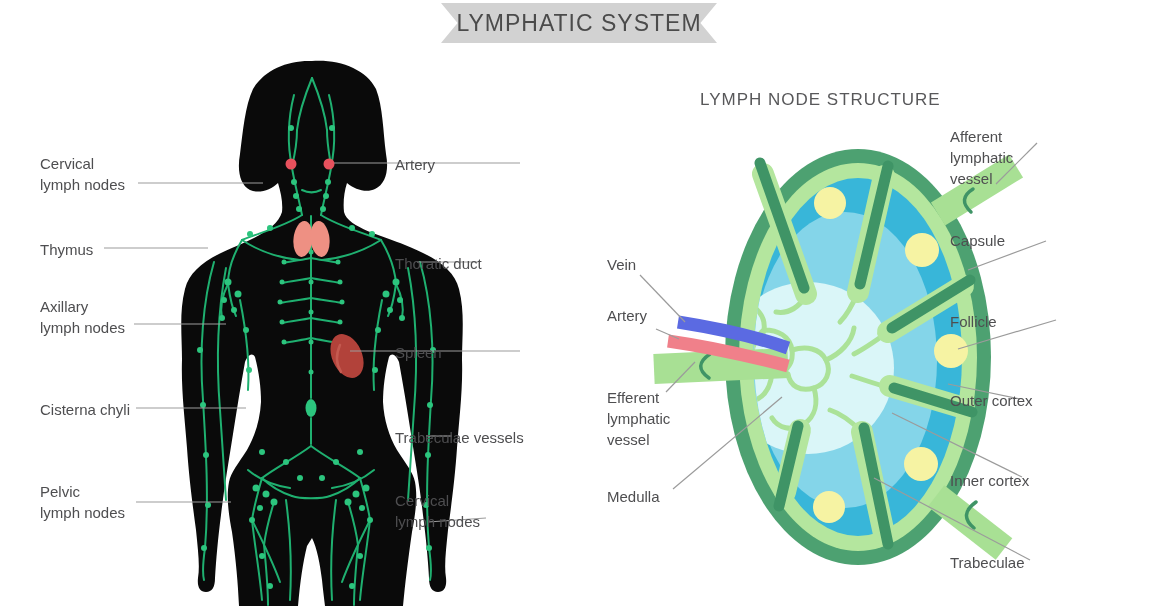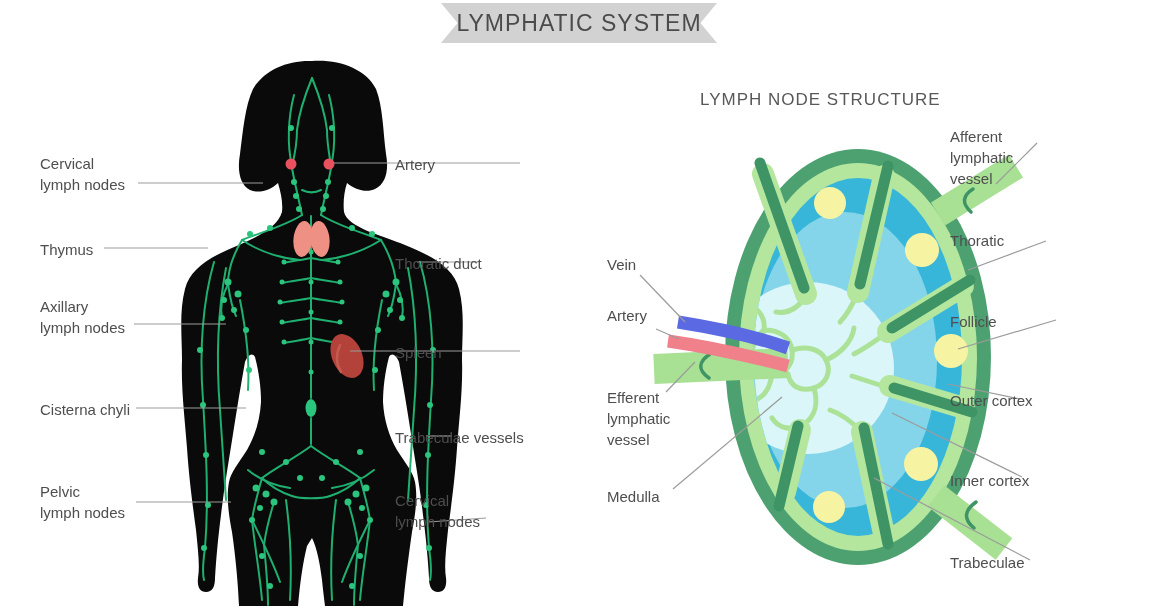--- a/index.html
+++ b/index.html
@@ -376,21 +376,21 @@
     <span class="ln">Cervical</span>
     <span class="ln">lymph nodes</span>
   </div>
 
   <div class="lbl r" style="left:950px;top:126px;width:160px">
     <span class="ln">Afferent</span>
     <span class="ln">lymphatic</span>
     <span class="ln">vessel</span>
   </div>
   <div class="lbl r" style="left:950px;top:230px;width:160px">
-    <span class="ln">Thoratic</span>
+    <span class="ln">Capsule</span>
   </div>
   <div class="lbl r" style="left:950px;top:311px;width:160px">
     <span class="ln">Follicle</span>
   </div>
   <div class="lbl r" style="left:950px;top:390px;width:160px">
     <span class="ln">Outer cortex</span>
   </div>
   <div class="lbl r" style="left:950px;top:470px;width:160px">
     <span class="ln">Inner cortex</span>
   </div>

